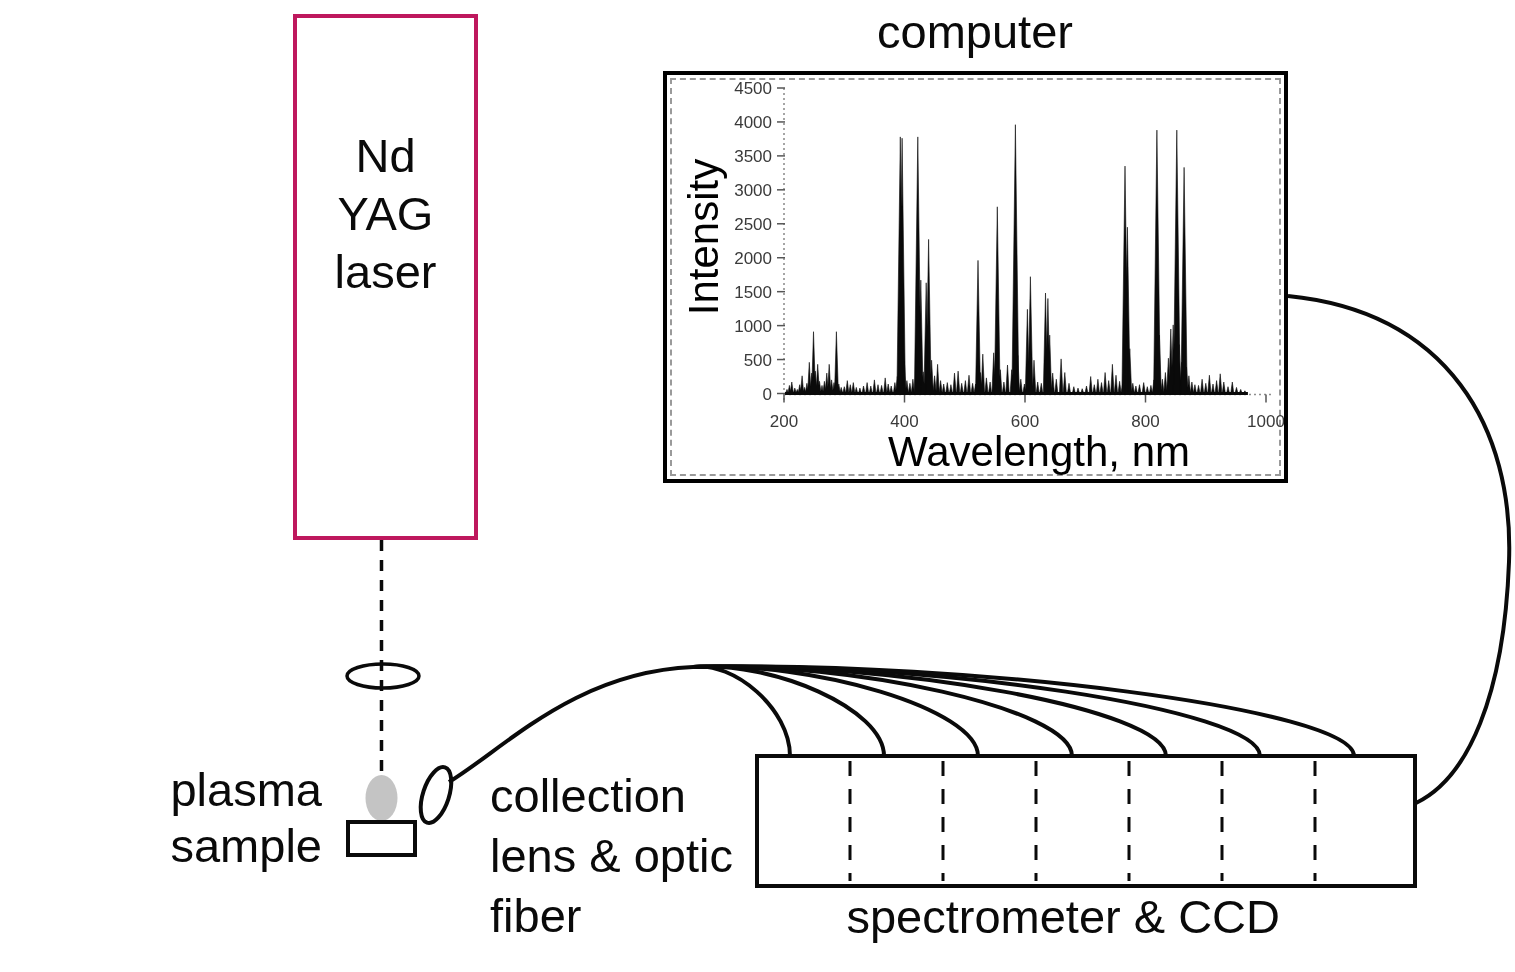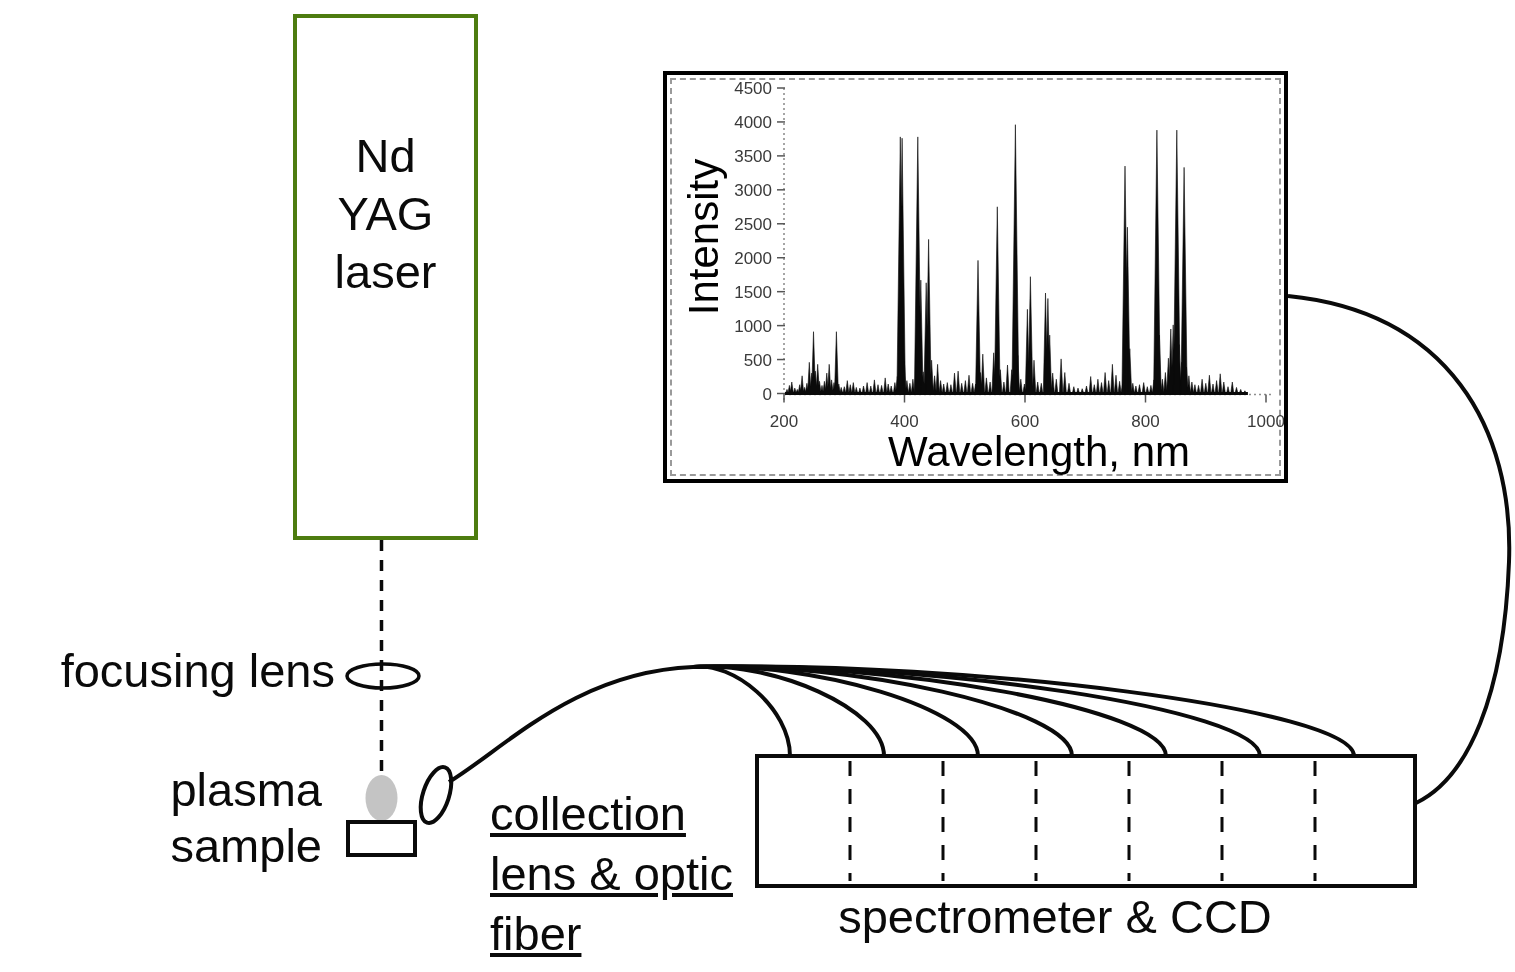--- a/index.html
+++ b/index.html
@@ -1,27 +1,27 @@
 <!DOCTYPE html>
 <html><head>
 <meta charset="utf-8">
 <style>
   html,body{margin:0;padding:0;background:#fff;}
   #canvas{position:relative;width:1515px;height:972px;background:#ffffff;overflow:hidden;
           font-family:"Liberation Sans","DejaVu Sans",sans-serif;color:#000;}
   .abs{position:absolute;}
   .lbl{font-size:47px;line-height:58px;white-space:pre-line;color:#0a0a0a;}
-  #laser-box{left:293px;top:14px;width:177px;height:518px;border:4px solid #4d7c0f;background:#fff;
+  #laser-box{left:293px;top:14px;width:177px;height:518px;border:4px solid #be185d;background:#fff;
              text-align:center;}
   #laser-box .lbl{margin-top:109px;}
   #computer-label{left:775px;top:3px;width:400px;text-align:center;}
   #focusing-lens-label{left:33px;top:642px;width:302px;text-align:right;}
   #plasma-sample-label{left:20px;top:762px;width:302px;text-align:right;line-height:56px;}
-  #collection-label{left:490px;top:784px;width:320px;text-align:left;line-height:60px;text-decoration:underline;}
-  #spectrometer-label{left:830px;top:888px;width:450px;text-align:center;}
+  #collection-label{left:490px;top:766px;width:320px;text-align:left;line-height:60px;}
+  #spectrometer-label{left:830px;top:888px;width:450px;text-align:right;}
   #computer-box{left:663px;top:71px;width:617px;height:404px;border:4px solid #000;background:#fff;}
   #inner-dashed{position:absolute;left:3px;top:3px;right:3px;bottom:3px;border:2px dashed #9a9a9a;}
   #spectrum-svg{position:absolute;left:0;top:0;}
   #ylabel{left:602px;top:215px;width:200px;height:44px;text-align:center;font-size:42px;
           transform:rotate(-90deg);}
   #xlabel{left:790px;top:428px;width:400px;text-align:right;font-size:42px;}
   svg{display:block;}
 </style>
 </head>
 <body>
@@ -101,21 +101,21 @@
         <text x="358" y="351.5" text-anchor="middle" fill="#3a3a3a" font-size="17px" font-family="&quot;Liberation Sans&quot;,&quot;DejaVu Sans&quot;,sans-serif">600</text>
         <line x1="478.5" y1="319.5" x2="478.5" y2="327.5" stroke="#555555" stroke-width="1.5"></line>
         <text x="478.5" y="351.5" text-anchor="middle" fill="#3a3a3a" font-size="17px" font-family="&quot;Liberation Sans&quot;,&quot;DejaVu Sans&quot;,sans-serif">800</text>
         <line x1="599" y1="319.5" x2="599" y2="327.5" stroke="#555555" stroke-width="1.5"></line>
         <text x="599" y="351.5" text-anchor="middle" fill="#3a3a3a" font-size="17px" font-family="&quot;Liberation Sans&quot;,&quot;DejaVu Sans&quot;,sans-serif">1000</text>
         <line x1="118" y1="318.5" x2="580.925" y2="318.5" stroke="#0a0a0a" stroke-width="3"></line>
         <path d="M118.5,318.5 L120.0,314.4 L121.5,318.5 Z M120.9,318.5 L122.4,310.4 L124.0,318.5 Z M123.2,318.5 L124.8,307.0 L126.4,318.5 Z M126.3,318.5 L127.8,313.1 L129.4,318.5 Z M128.7,318.5 L130.3,314.4 L131.8,318.5 Z M131.1,318.5 L132.7,309.7 L134.2,318.5 Z M133.4,318.5 L135.1,300.8 L136.7,318.5 Z M135.9,318.5 L137.5,312.4 L139.0,318.5 Z M138.3,318.5 L139.9,308.3 L141.5,318.5 Z M140.6,318.5 L142.3,287.3 L144.0,318.5 Z M143.1,318.5 L144.7,298.1 L146.4,318.5 Z M144.6,318.5 L146.5,256.7 L148.5,318.5 Z M146.7,318.5 L148.3,296.1 L150.0,318.5 Z M149.0,318.5 L150.7,289.3 L152.5,318.5 Z M151.0,318.5 L152.5,306.3 L154.1,318.5 Z M153.4,318.5 L155.0,310.4 L156.5,318.5 Z M155.8,318.5 L157.4,306.3 L159.0,318.5 Z M158.1,318.5 L159.8,298.1 L161.4,318.5 Z M160.5,318.5 L162.2,289.3 L163.9,318.5 Z M163.0,318.5 L164.6,304.9 L166.2,318.5 Z M165.4,318.5 L167.0,307.6 L168.6,318.5 Z M167.5,318.5 L169.4,256.7 L171.4,318.5 Z M170.3,318.5 L171.8,309.0 L173.4,318.5 Z M172.7,318.5 L174.2,312.4 L175.8,318.5 Z M175.7,318.5 L177.3,311.7 L178.8,318.5 Z M178.7,318.5 L180.3,305.6 L181.9,318.5 Z M181.7,318.5 L183.3,309.7 L184.8,318.5 Z M184.7,318.5 L186.3,307.6 L187.9,318.5 Z M187.8,318.5 L189.3,312.4 L190.8,318.5 Z M191.4,318.5 L192.9,313.1 L194.5,318.5 Z M195.0,318.5 L196.5,311.0 L198.1,318.5 Z M198.6,318.5 L200.1,307.6 L201.7,318.5 Z M202.2,318.5 L203.8,311.0 L205.3,318.5 Z M205.8,318.5 L207.4,304.9 L209.0,318.5 Z M209.4,318.5 L211.0,309.7 L212.6,318.5 Z M213.0,318.5 L214.6,310.4 L216.2,318.5 Z M216.6,318.5 L218.2,302.9 L219.8,318.5 Z M219.7,318.5 L221.2,309.0 L222.8,318.5 Z M222.7,318.5 L224.2,311.0 L225.8,318.5 Z M226.3,318.5 L227.9,307.6 L229.4,318.5 Z M228.6,318.5 L230.3,301.5 L231.9,318.5 Z M229.9,318.5 L233.3,61.9 L236.6,318.5 Z M231.8,318.5 L235.1,63.2 L238.4,318.5 Z M235.8,318.5 L237.5,289.3 L239.2,318.5 Z M238.3,318.5 L239.9,305.6 L241.5,318.5 Z M241.3,318.5 L242.9,308.3 L244.5,318.5 Z M244.3,318.5 L245.9,304.2 L247.5,318.5 Z M247.3,318.5 L248.9,298.1 L250.6,318.5 Z M247.4,318.5 L250.8,61.9 L254.1,318.5 Z M251.5,318.5 L253.8,205.1 L256.1,318.5 Z M254.5,318.5 L256.2,296.8 L257.8,318.5 Z M256.9,318.5 L259.2,207.8 L261.5,318.5 Z M259.0,318.5 L261.6,164.4 L264.2,318.5 Z M262.9,318.5 L264.6,285.2 L266.4,318.5 Z M266.0,318.5 L267.6,300.8 L269.3,318.5 Z M268.9,318.5 L270.6,289.3 L272.3,318.5 Z M272.1,318.5 L273.6,305.6 L275.2,318.5 Z M275.1,318.5 L276.7,309.0 L278.2,318.5 Z M278.7,318.5 L280.3,307.6 L281.9,318.5 Z M282.3,318.5 L283.9,309.7 L285.5,318.5 Z M285.9,318.5 L287.5,298.1 L289.2,318.5 Z M289.5,318.5 L291.1,296.1 L292.8,318.5 Z M293.2,318.5 L294.7,308.3 L296.3,318.5 Z M296.8,318.5 L298.4,305.6 L299.9,318.5 Z M300.3,318.5 L302.0,300.2 L303.6,318.5 Z M304.0,318.5 L305.6,308.3 L307.2,318.5 Z M307.0,318.5 L308.6,309.0 L310.2,318.5 Z M308.5,318.5 L311.0,185.4 L313.5,318.5 Z M311.8,318.5 L313.4,297.5 L315.1,318.5 Z M314.0,318.5 L315.8,279.1 L317.6,318.5 Z M317.8,318.5 L319.4,302.9 L321.1,318.5 Z M321.5,318.5 L323.1,307.0 L324.6,318.5 Z M324.9,318.5 L326.7,277.8 L328.5,318.5 Z M327.4,318.5 L330.3,131.8 L333.1,318.5 Z M331.6,318.5 L333.3,294.7 L335.0,318.5 Z M335.3,318.5 L336.9,307.0 L338.5,318.5 Z M338.8,318.5 L340.5,290.0 L342.2,318.5 Z M343.1,318.5 L344.7,294.7 L346.4,318.5 Z M344.9,318.5 L348.4,49.7 L351.8,318.5 Z M349.0,318.5 L350.8,280.5 L352.5,318.5 Z M352.2,318.5 L353.8,304.2 L355.4,318.5 Z M355.8,318.5 L357.4,309.0 L359.0,318.5 Z M358.3,318.5 L360.4,234.3 L362.5,318.5 Z M361.1,318.5 L363.4,201.7 L365.8,318.5 Z M365.3,318.5 L367.0,285.2 L368.8,318.5 Z M369.1,318.5 L370.7,307.0 L372.2,318.5 Z M372.7,318.5 L374.3,308.3 L375.8,318.5 Z M376.3,318.5 L378.5,218.0 L380.7,318.5 Z M378.7,318.5 L380.9,223.5 L383.1,318.5 Z M380.8,318.5 L382.7,260.1 L384.6,318.5 Z M384.1,318.5 L385.7,298.1 L387.4,318.5 Z M387.7,318.5 L389.3,304.2 L390.9,318.5 Z M392.4,318.5 L394.1,283.9 L395.9,318.5 Z M396.1,318.5 L397.8,297.5 L399.4,318.5 Z M400.4,318.5 L402.0,308.3 L403.6,318.5 Z M405.3,318.5 L406.8,311.7 L408.4,318.5 Z M409.5,318.5 L411.0,313.1 L412.6,318.5 Z M413.7,318.5 L415.2,313.7 L416.8,318.5 Z M417.9,318.5 L419.5,311.0 L421.0,318.5 Z M422.1,318.5 L423.7,301.5 L425.3,318.5 Z M425.7,318.5 L427.3,309.7 L428.9,318.5 Z M429.3,318.5 L430.9,304.2 L432.5,318.5 Z M432.9,318.5 L434.5,307.6 L436.1,318.5 Z M436.5,318.5 L438.1,297.5 L439.8,318.5 Z M440.2,318.5 L441.7,305.6 L443.3,318.5 Z M443.7,318.5 L445.4,289.3 L447.1,318.5 Z M447.3,318.5 L449.0,300.2 L450.6,318.5 Z M451.0,318.5 L452.6,306.3 L454.2,318.5 Z M454.0,318.5 L455.6,309.0 L457.2,318.5 Z M454.9,318.5 L458.0,91.1 L461.2,318.5 Z M457.7,318.5 L460.4,152.2 L463.1,318.5 Z M461.0,318.5 L462.8,273.7 L464.7,318.5 Z M464.3,318.5 L465.8,308.3 L467.4,318.5 Z M467.3,318.5 L468.9,311.0 L470.4,318.5 Z M470.9,318.5 L472.5,309.7 L474.0,318.5 Z M475.1,318.5 L476.7,307.6 L478.3,318.5 Z M478.8,318.5 L480.3,311.7 L481.9,318.5 Z M482.4,318.5 L483.9,310.4 L485.5,318.5 Z M485.3,318.5 L486.9,304.9 L488.5,318.5 Z M486.6,318.5 L489.9,55.1 L493.3,318.5 Z M490.4,318.5 L492.4,260.1 L494.3,318.5 Z M493.8,318.5 L495.4,304.2 L497.0,318.5 Z M496.7,318.5 L498.4,297.5 L500.0,318.5 Z M499.6,318.5 L501.4,283.2 L503.1,318.5 Z M501.8,318.5 L503.8,254.0 L505.8,318.5 Z M504.2,318.5 L506.2,249.9 L508.2,318.5 Z M506.2,318.5 L508.0,271.0 L509.9,318.5 Z M506.4,318.5 L509.8,55.1 L513.2,318.5 Z M510.4,318.5 L512.2,269.6 L514.1,318.5 Z M512.9,318.5 L514.6,287.3 L516.4,318.5 Z M513.9,318.5 L517.1,92.4 L520.2,318.5 Z M517.8,318.5 L519.5,292.0 L521.2,318.5 Z M520.3,318.5 L521.9,300.8 L523.5,318.5 Z M523.3,318.5 L524.9,307.0 L526.5,318.5 Z M526.3,318.5 L527.9,309.7 L529.5,318.5 Z M530.0,318.5 L531.5,310.4 L533.1,318.5 Z M533.5,318.5 L535.1,304.2 L536.7,318.5 Z M537.2,318.5 L538.8,308.3 L540.3,318.5 Z M540.7,318.5 L542.4,300.2 L544.0,318.5 Z M544.4,318.5 L546.0,309.0 L547.5,318.5 Z M548.0,318.5 L549.6,305.6 L551.2,318.5 Z M551.6,318.5 L553.2,298.8 L554.9,318.5 Z M555.2,318.5 L556.8,307.0 L558.4,318.5 Z M559.5,318.5 L561.0,311.7 L562.6,318.5 Z M563.7,318.5 L565.3,307.0 L566.8,318.5 Z M567.9,318.5 L569.5,312.4 L571.0,318.5 Z M572.2,318.5 L573.7,314.4 L575.2,318.5 Z M576.4,318.5 L577.9,315.8 L579.4,318.5 Z " fill="#0a0a0a" stroke="#0a0a0a" stroke-width="0.6"></path>
       </svg>
   </div>
 
-  <div class="abs lbl" id="focusing-lens-label">focusing lens</div>
+  <div class="abs lbl" id="computer-label">computer</div>
   <div class="abs lbl" id="plasma-sample-label">plasma
 sample</div>
   <div class="abs lbl" id="collection-label">collection
 lens &amp; optic
 fiber</div>
   <div class="abs lbl" id="spectrometer-label">spectrometer &amp; CCD</div>
 
   <div class="abs" id="ylabel">Intensity</div>
   <div class="abs" id="xlabel">Wavelength, nm</div>
 </div>

